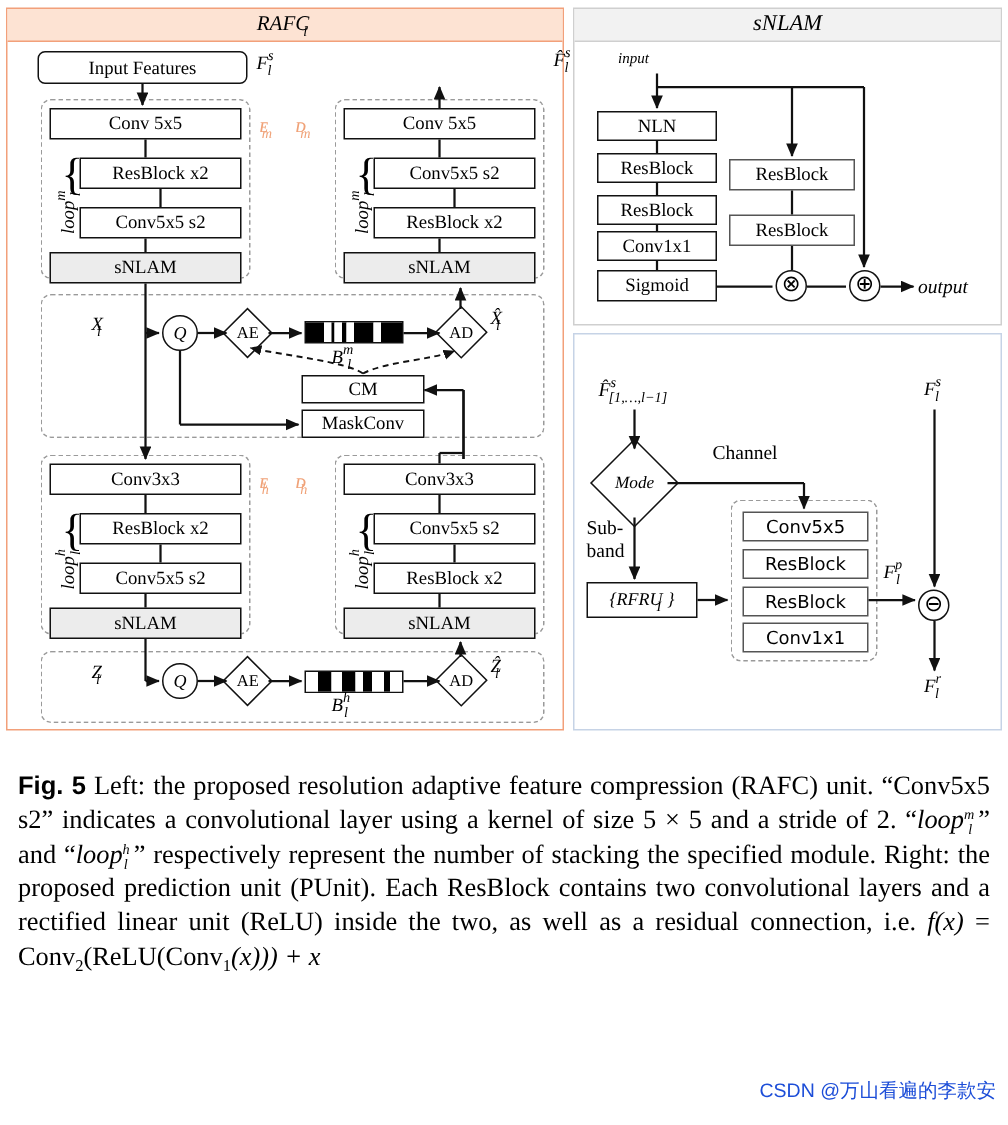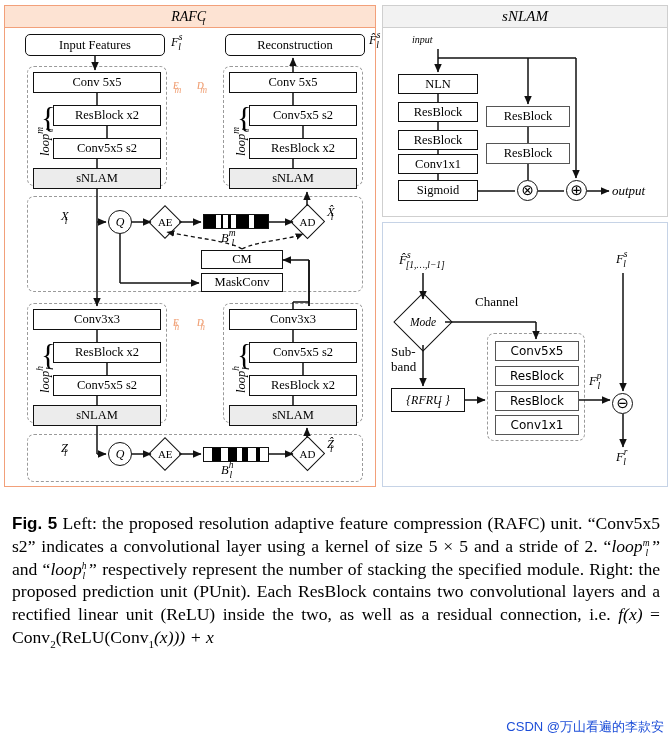--- a/index.html
+++ b/index.html
@@ -106,23 +106,20 @@
       <span class="symwrap" style="position:static"><span>RAFC</span><span class="sub">l</span></span>
     </div>
 
     <div class="bx round" style="left:20px;top:28px;width:140px;height:22px;">
       <span>Input Features</span>
     </div>
     <div class="lbl it" style="left:166px;top:30px;">
       <span>F</span><span class="sup">s</span><span class="sub">l</span>
     </div>
 
-    <div class="bx round" style="left:220px;top:28px;width:140px;height:22px;">
-      <span>Reconstruction</span>
-    </div>
     <div class="lbl it" style="left:364px;top:28px;">
       <span>F̂</span><span class="sup">s</span><span class="sub">l</span>
     </div>
 
     <div class="dash" style="left:22px;top:60px;width:140px;height:120px;"></div>
     <div class="lbl orange it" style="left:168px;top:72px;">
       <span>ᴇ</span><span class="sub">m</span>
     </div>
     <div class="bx" style="left:28px;top:66px;width:128px;height:21px;">
       <span>Conv 5x5</span>

